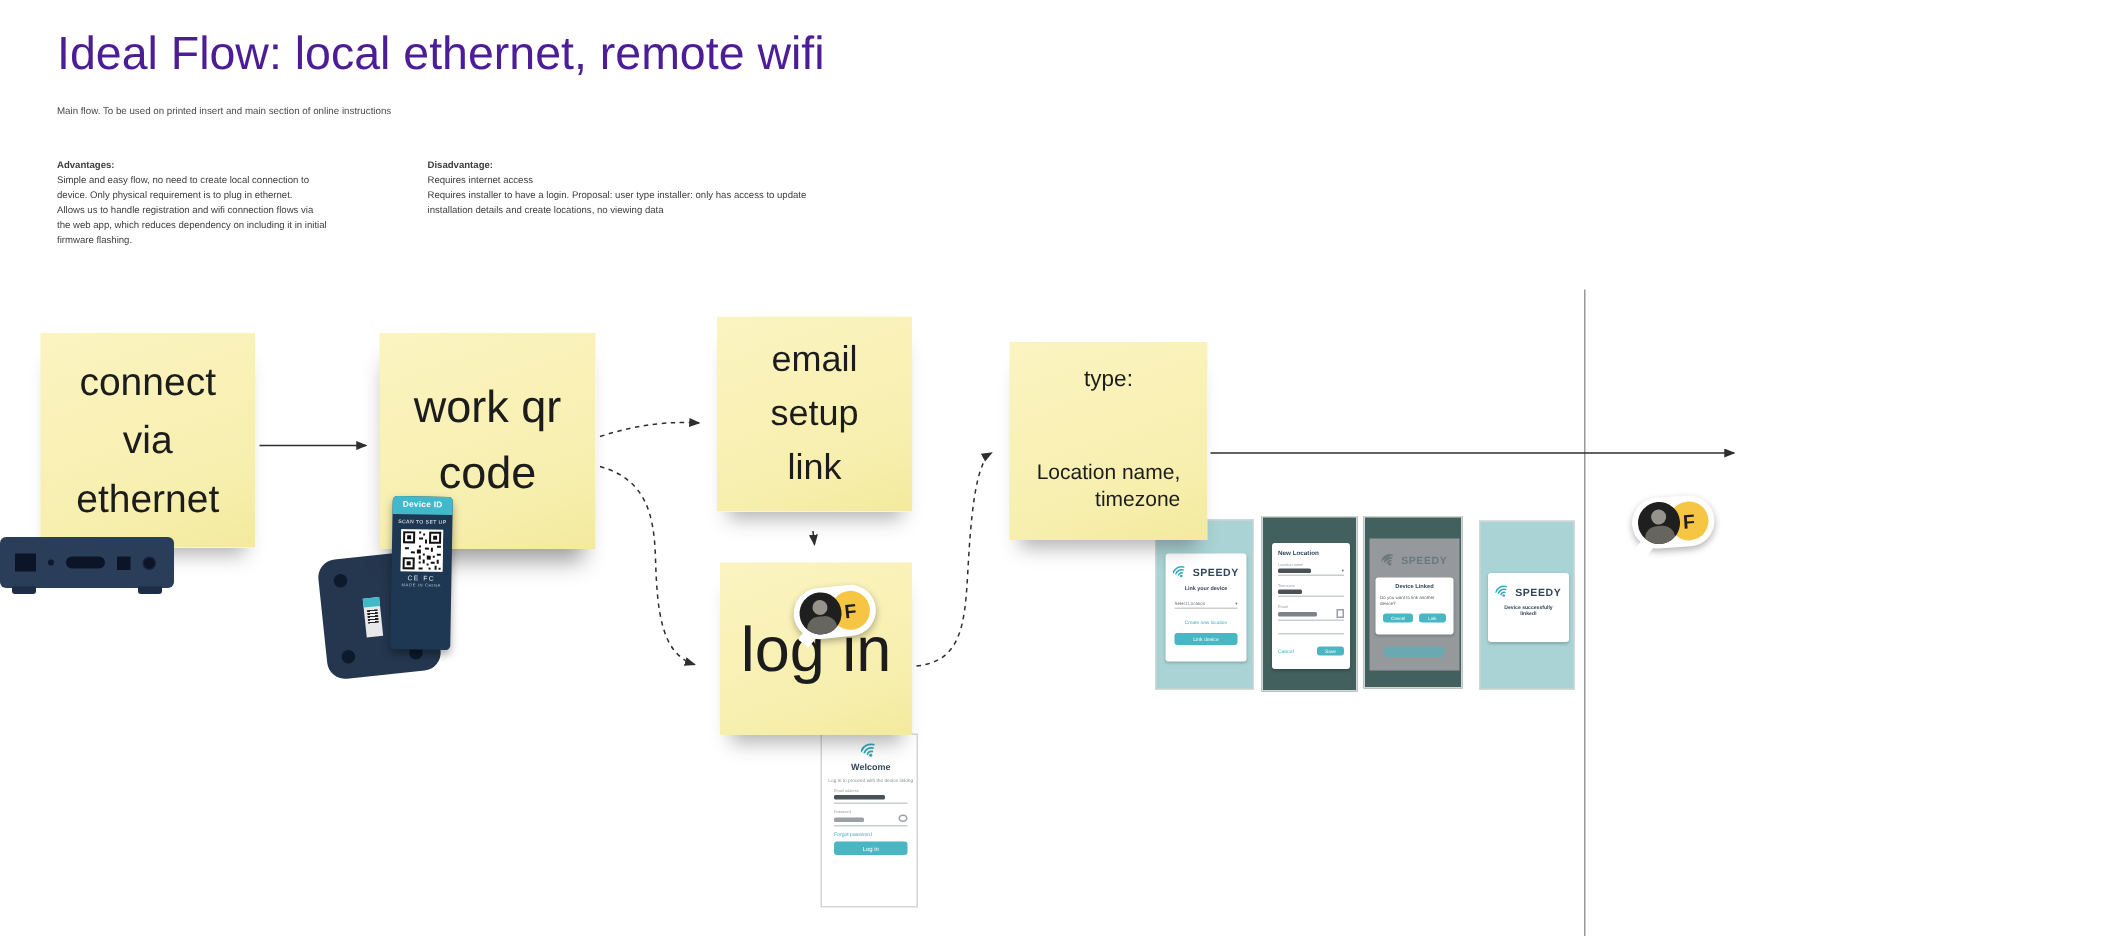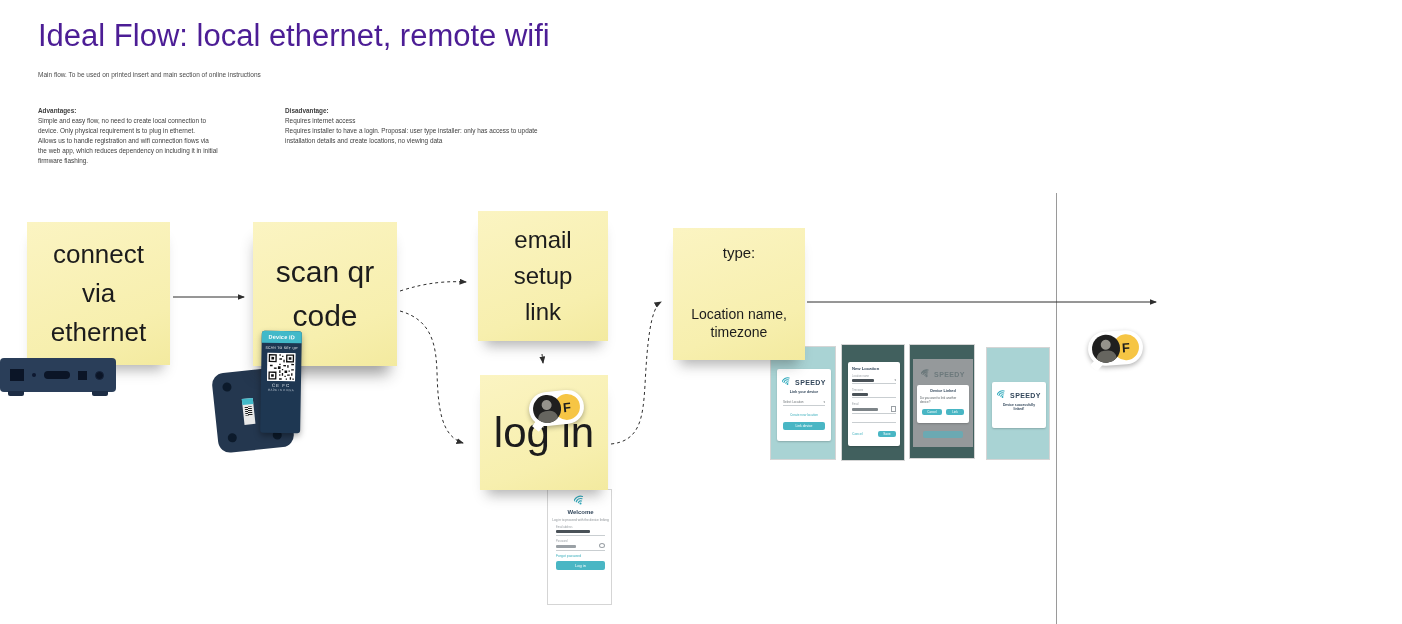--- a/index.html
+++ b/index.html
@@ -117,37 +117,37 @@
 installation details and create locations, no viewing data</span>
   </div>
 
   <div class="sticky" style="left:27px;top:222px;width:143px;height:143px;font-size:26px;line-height:39px;">
     <span class="txt">connect
 via
 ethernet</span>
   </div>
 
   <div class="sticky" style="left:253px;top:222px;width:144px;height:144px;font-size:30px;line-height:44px;box-shadow:-2px 14px 14px -6px rgba(40,40,40,.45);">
-    <span class="txt">scan qr
+    <span class="txt">work qr
 code</span>
   </div>
 
   <div class="sticky" style="left:478px;top:211px;width:130px;height:130px;font-size:24px;line-height:36px;">
     <span class="txt">email
 setup
 link</span>
   </div>
 
   <div class="sticky" style="left:480px;top:375px;width:128px;height:115px;font-size:42px;">
     <span class="txt">log in</span>
   </div>
 
   <div class="sticky" style="left:673px;top:228px;width:132px;height:132px;flex-direction:column;justify-content:flex-start;padding-top:16px;box-sizing:border-box;">
     <span style="font-size:15px;">type:</span>
-    <span class="txt" style="font-size:14px;line-height:18px;margin-top:44px;">Location name,
+    <span class="txt" style="font-size:14px;line-height:18px;margin-top:44px;text-align:right;">Location name,
 timezone</span>
   </div>
 
 
   <div class="dev1" style="left:0px;top:358px;">
     <div class="p-eth"></div>
     <div class="p-dot"></div>
     <div class="p-hdmi"></div>
     <div class="p-sq"></div>
     <div class="p-dc"></div>

